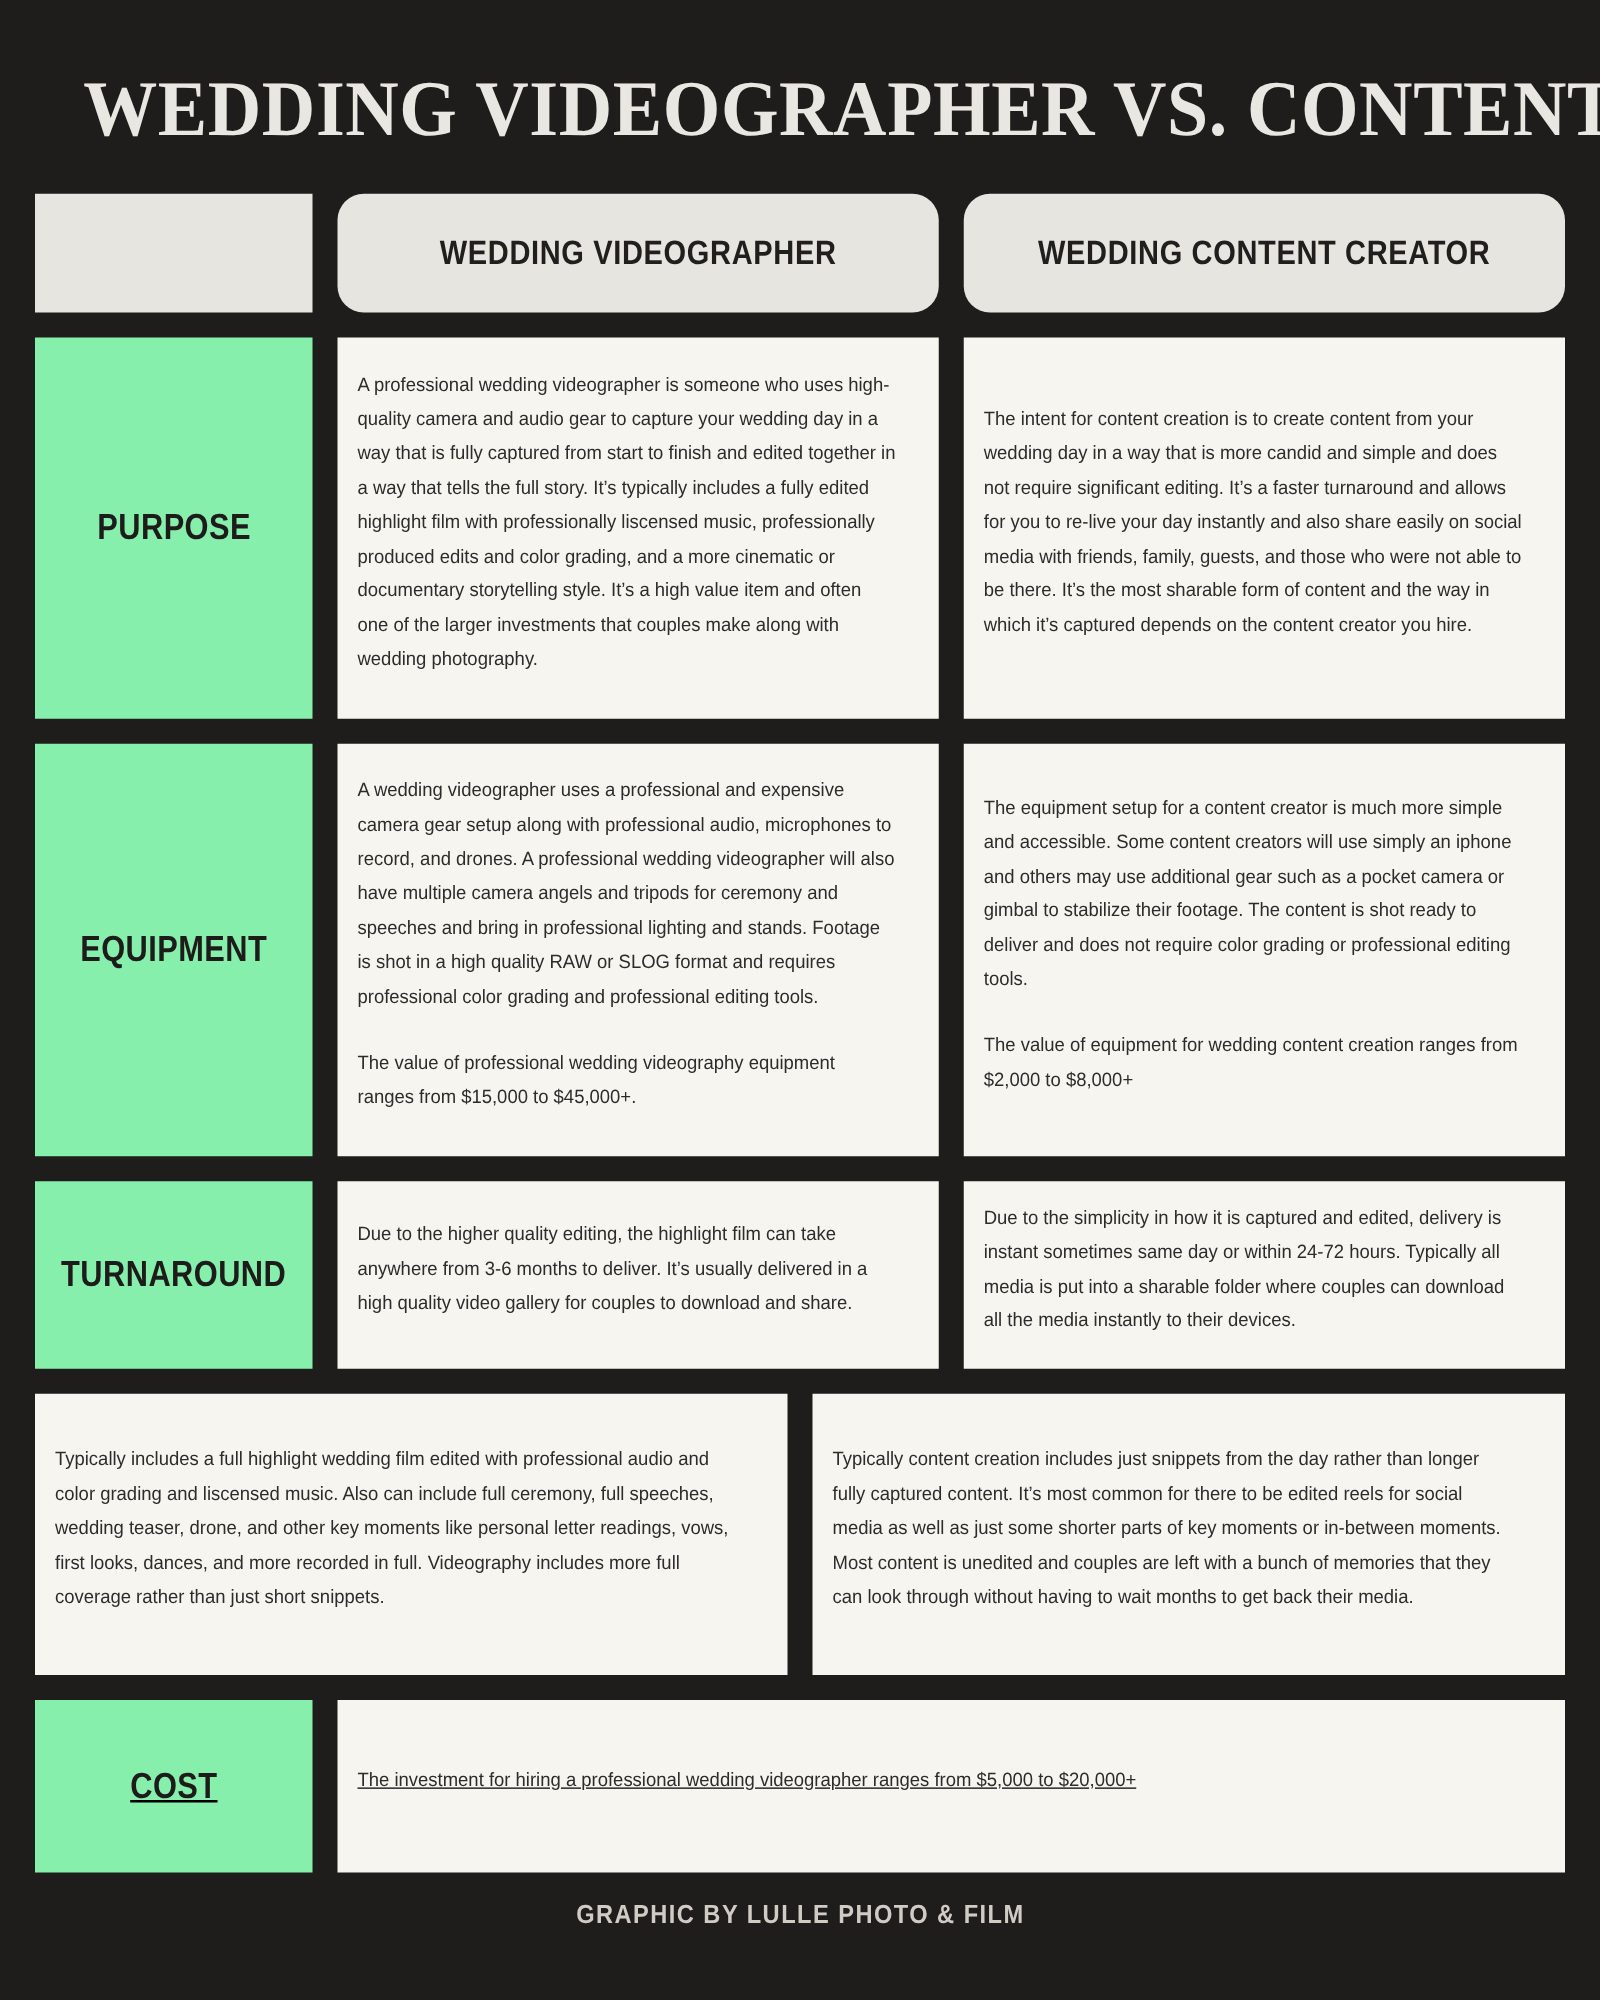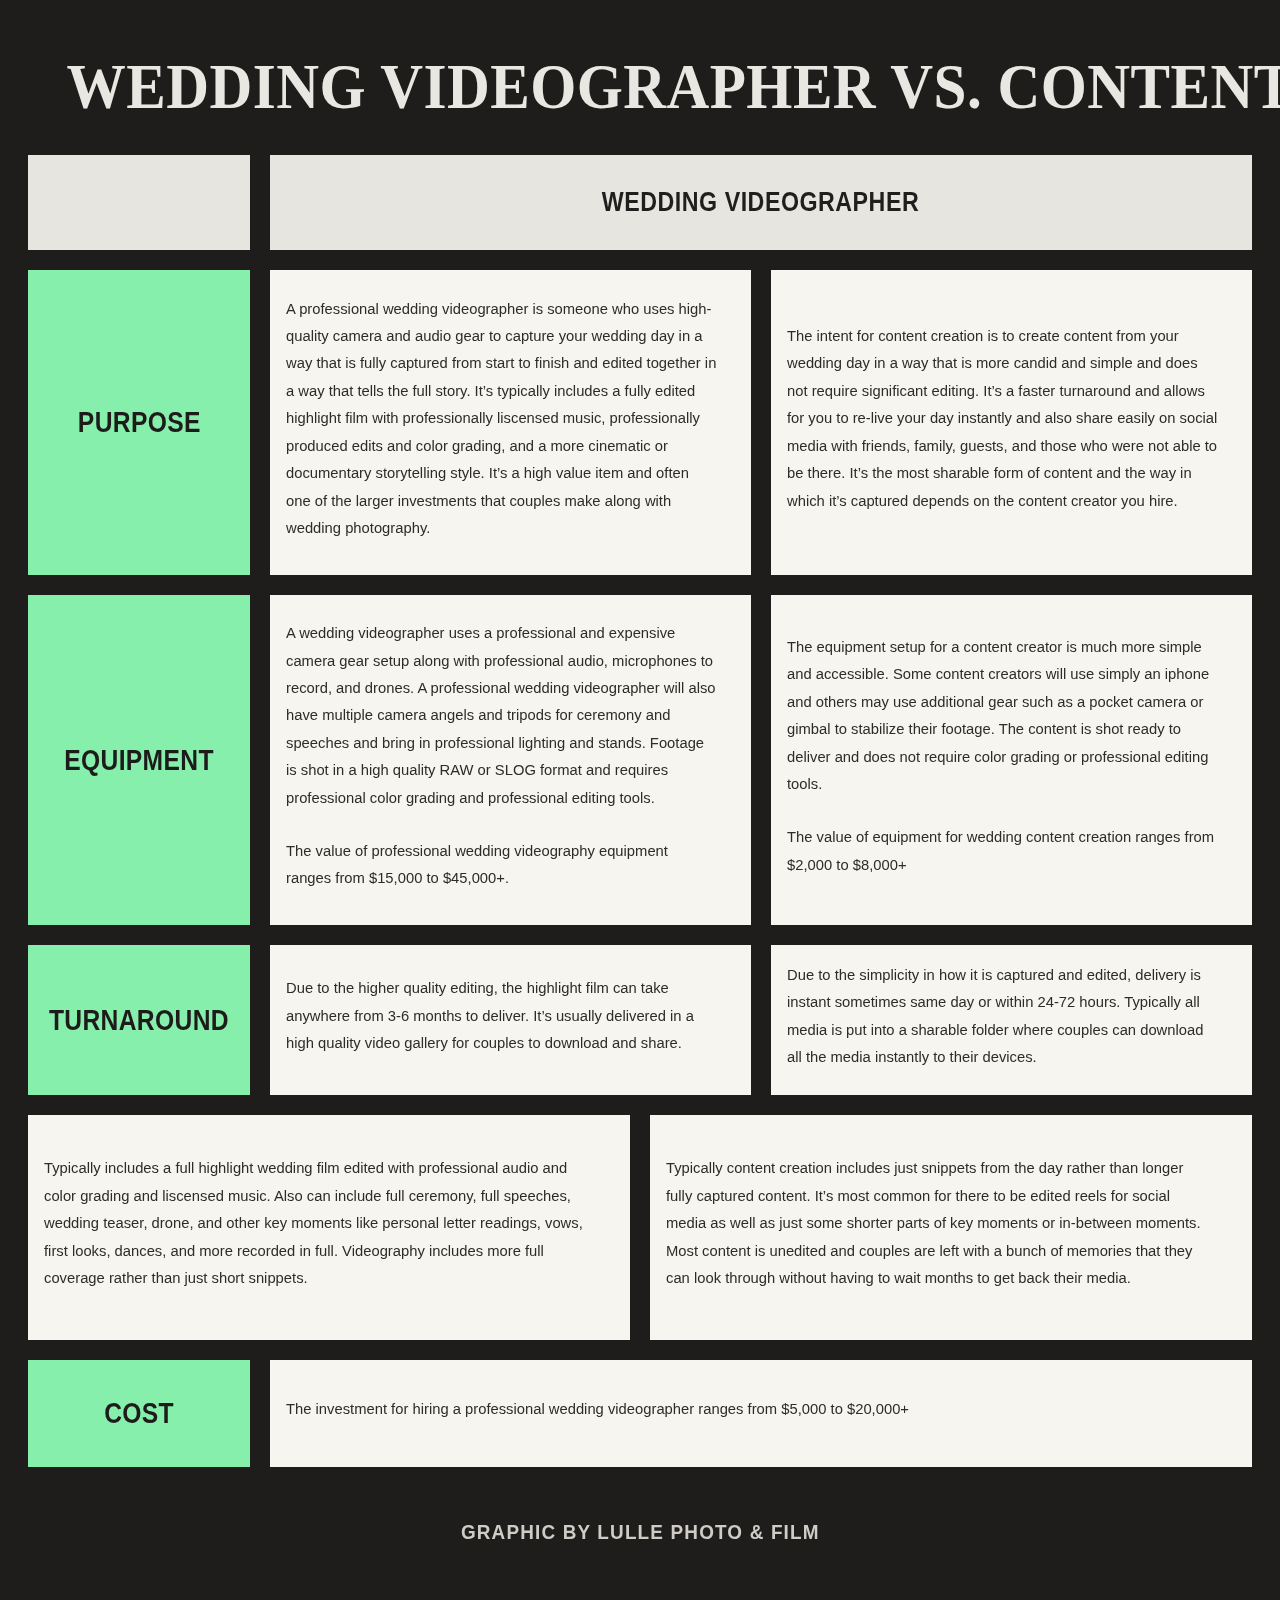--- a/index.html
+++ b/index.html
@@ -82,20 +82,21 @@
   }
 
   .head-cell {
     flex: 1 1 0;
     background: #e7e5e0;
     box-sizing: border-box;
     display: flex;
     align-items: center;
     justify-content: center;
     height: 95px;
+    border-radius: 21px;
   }
 
   .head-text {
     color: #201f1e;
     font-family: "Liberation Sans Narrow", "Liberation Sans", sans-serif;
     font-weight: bold;
     font-size: 27px;
     letter-spacing: 0.6px;
     transform: scaleX(0.86);
     white-space: nowrap;
@@ -121,21 +122,21 @@
   }
   .body-text + .body-text {
     margin-top: 26px;
   }
 
   
   .row-purpose      { height: 305px; }
   .row-equipment    { height: 330px; }
   .row-turnaround   { height: 150px; }
   .row-deliverables { height: 225px; }
-  .row-cost         { height: 107px; }
+  .row-cost         { height: 138px; text-decoration: underline; }
 
   .row-purpose .cell-col      { padding-left: 16px; }
   .row-turnaround .cell-col,
   .row-cost .cell-col         { justify-content: center; }
 
   
   .footer {
     margin-top: auto;
     text-align: center;
     padding-bottom: 56px;
@@ -159,20 +160,23 @@
     <h1 class="main-title">WEDDING VIDEOGRAPHER VS. CONTENT CREATOR</h1>
   </div>
 
   <div class="table">
 
     <div class="row row-header">
       <div class="cell-head"></div>
       <div class="head-cell">
         <span class="head-text">WEDDING VIDEOGRAPHER</span>
       </div>
+      <div class="head-cell">
+        <span class="head-text">WEDDING CONTENT CREATOR</span>
+      </div>
     </div>
 
     <div class="row row-purpose">
       <div class="cell-label">
         <span class="label-text">PURPOSE</span>
       </div>
       <div class="cell-col">
         <p class="body-text">A professional wedding videographer is someone who uses high-quality camera and audio gear to capture your wedding day in a way that is fully captured from start to finish and edited together in a way that tells the full story. It’s typically includes a fully edited highlight film with professionally liscensed music, professionally produced edits and color grading, and a more cinematic or documentary storytelling style. It’s a high value item and often one of the larger investments that couples make along with wedding photography.</p>
       </div>
       <div class="cell-col">

